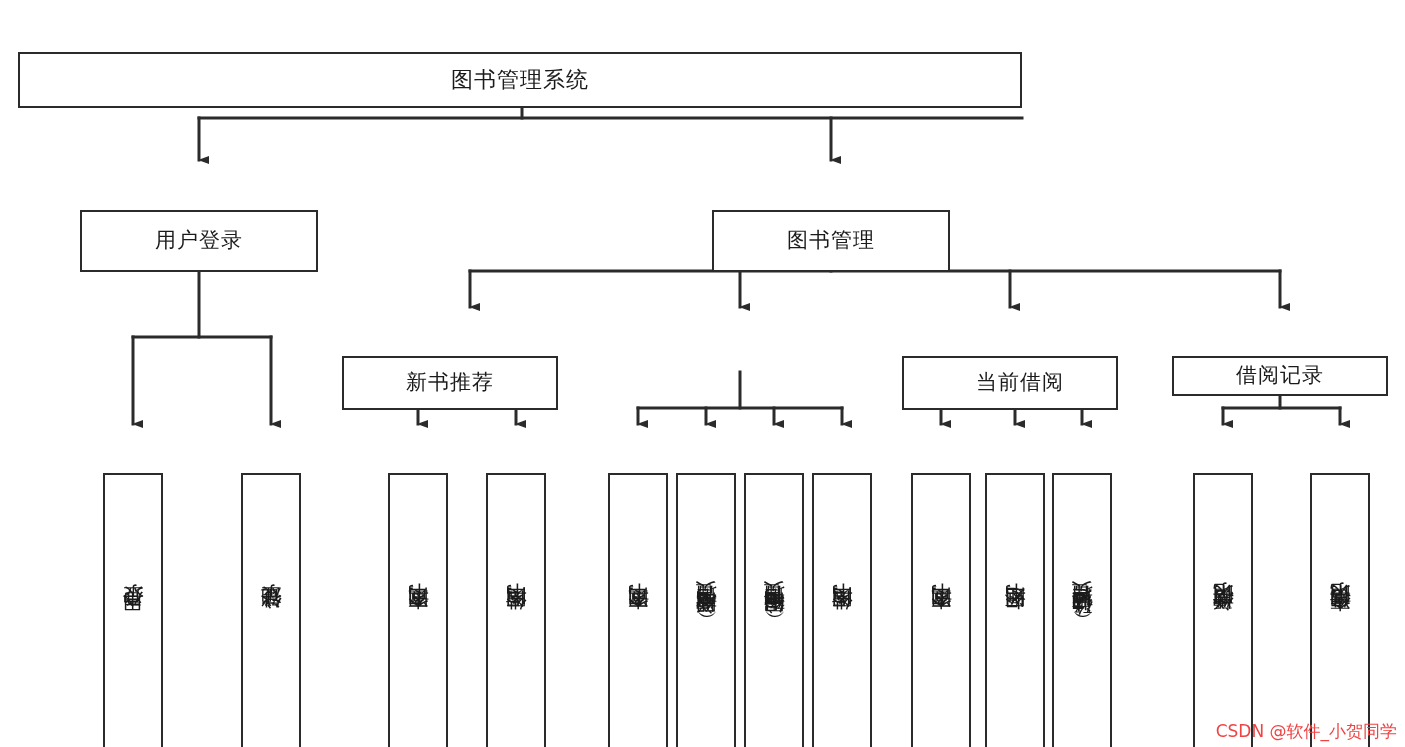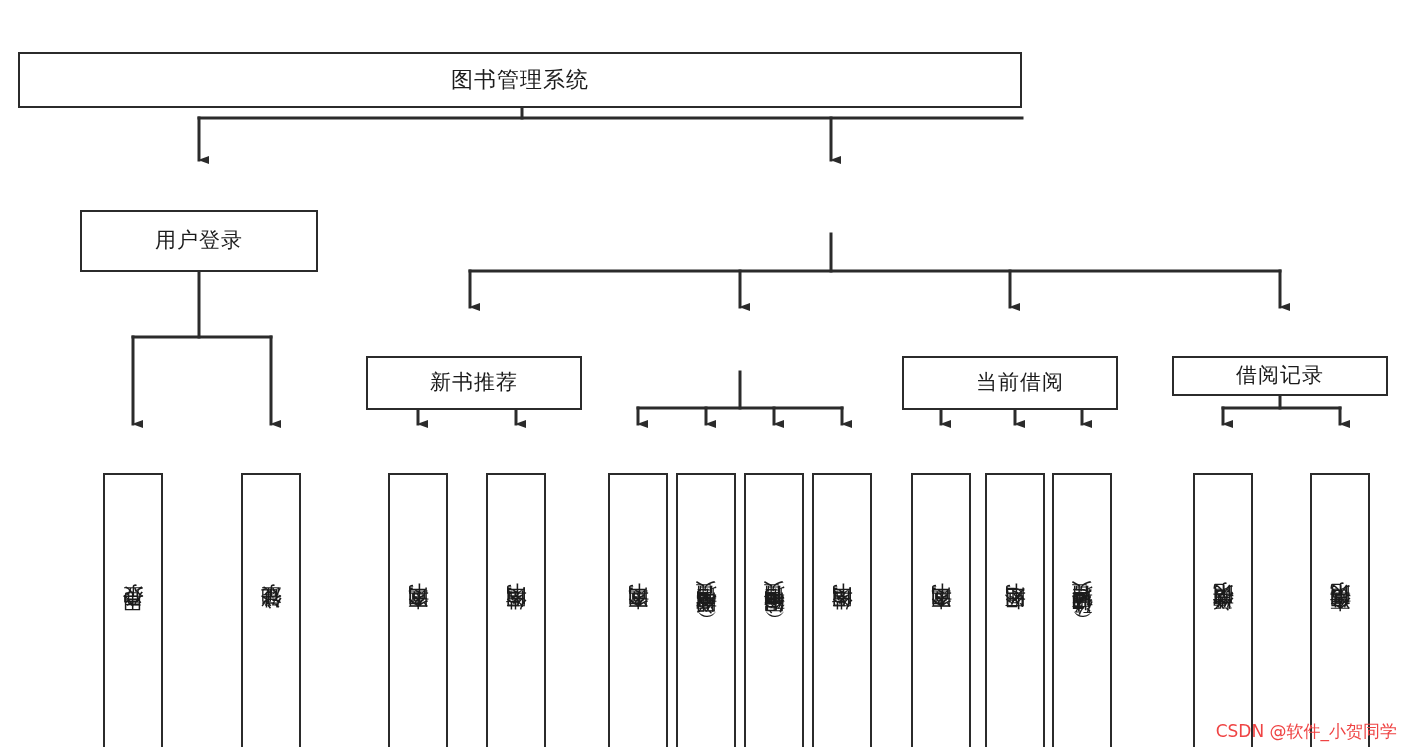--- a/index.html
+++ b/index.html
@@ -125,22 +125,25 @@
     </g>
   </svg>
 
   <div class="node node-h" id="root-node" style="left:18px; top:14px; width:1004px; height:56px;">
     <span class="label">图书管理系统</span>
   </div>
 
   <div class="node node-h" style="left:80px; top:172px; width:238px; height:62px;">
     <span class="label">用户登录</span>
   </div>
+  <div class="node node-h" style="left:712px; top:172px; width:238px; height:62px;">
+    <span class="label">图书管理</span>
+  </div>
 
-  <div class="node node-h" style="left:366px; top:318px; width:216px; height:54px;font-family:Liberation Serif, serif;">
+  <div class="node node-h" style="left:342px; top:318px; width:216px; height:54px;font-family:Liberation Serif, serif;">
     <span class="label">新书推荐</span>
   </div>
   <div class="node node-h" style="left:902px; top:318px; width:216px; height:54px;padding-left:20px;">
     <span class="label">当前借阅</span>
   </div>
   <div class="node node-h" style="left:1172px; top:318px; width:216px; height:40px;justify-content:center;">
     <span class="label">借阅记录</span>
   </div>
 
   <div class="node node-v" style="left:103px; top:435px; width:60px; height:300px;">

